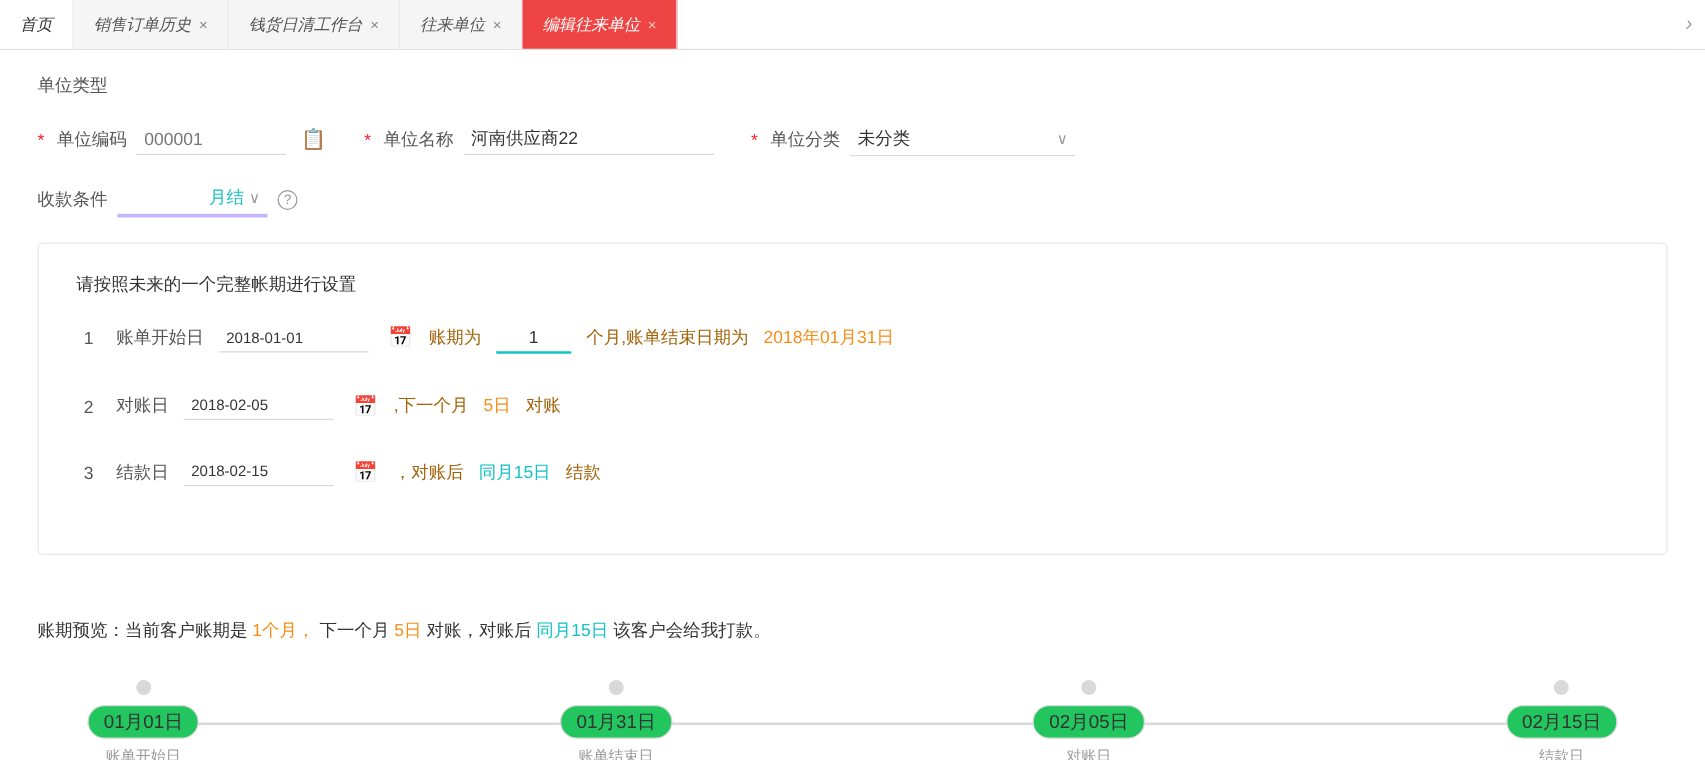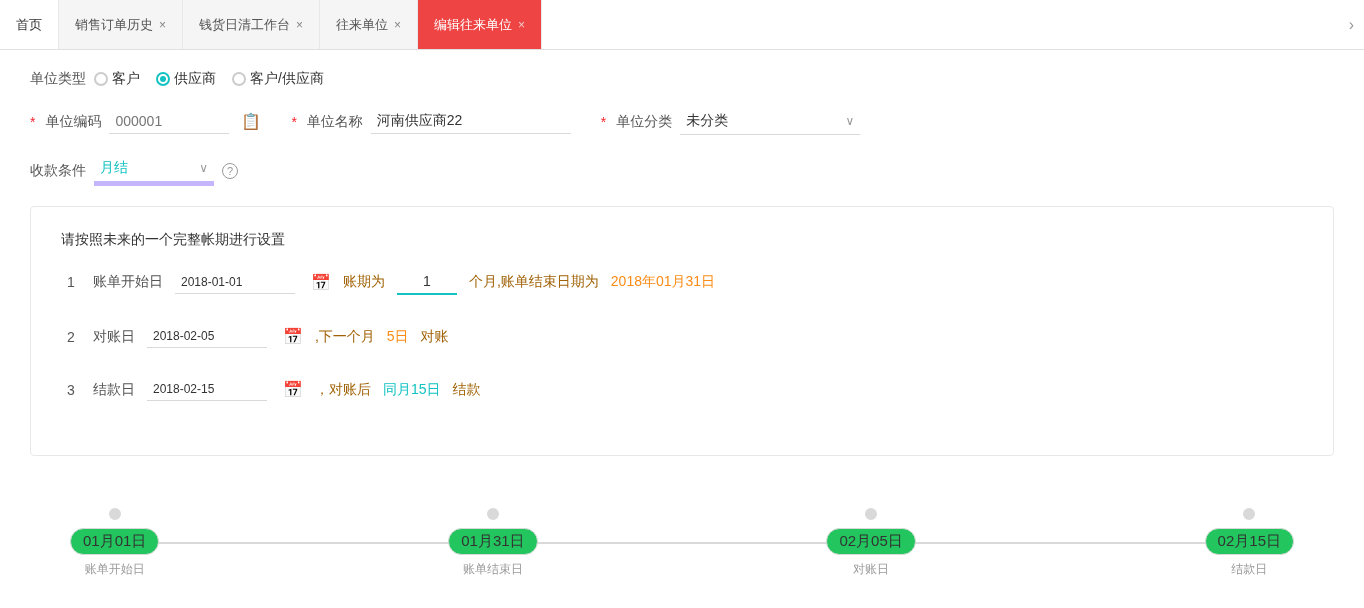--- a/index.html
+++ b/index.html
@@ -4,22 +4,23 @@
   <style>
     * { box-sizing: border-box; margin: 0; padding: 0; }
     body { font-family: 'Microsoft YaHei', Arial, sans-serif; font-size: 14px; color: #333; background: #f5f5f5; }
 
     
     .tab-bar {
       display: flex;
       align-items: stretch;
       background: #fff;
       border-bottom: 1px solid #e0e0e0;
-      height: 50px;
+      height: 40px;
       padding-left: 0;
+      font-style: italic;
     }
     .tab-item {
       display: flex;
       align-items: center;
       padding: 0 16px;
       cursor: pointer;
       font-size: 13px;
       color: #555;
       border-right: 1px solid #e8e8e8;
       white-space: nowrap;
@@ -118,25 +119,26 @@
     .input-unit-code {
       width: 120px;
       color: #999;
     }
     .input-unit-name {
       width: 200px;
     }
     .select-wrapper {
       display: flex;
       align-items: center;
-      border-bottom: 5px solid #c4b5fd;
+      border-bottom: 3px solid #c4b5fd;
       padding: 4px 6px;
       min-width: 120px;
       cursor: pointer;
       gap: 4px;
+      text-align: right;
     }
     .select-value {
       color: #13c2c2;
       flex: 1;
     }
     .select-arrow {
       color: #999;
       font-size: 12px;
     }
     .classification-wrapper {
@@ -301,34 +303,20 @@
     <span class="tab-close">×</span>
   </div>
   <div class="tab-arrow">›</div>
 </div>
 
 <div class="main-content">
 
   <div class="form-row">
     <div class="form-group">
       <span class="form-label">单位类型</span>
-      <div class="radio-group">
-        <label class="radio-item">
-          <span class="radio-circle"></span>
-          <span>客户</span>
-        </label>
-        <label class="radio-item">
-          <span class="radio-circle checked"></span>
-          <span>供应商</span>
-        </label>
-        <label class="radio-item">
-          <span class="radio-circle"></span>
-          <span>客户/供应商</span>
-        </label>
-      </div>
     </div>
   </div>
 
   <div class="form-row">
     <div class="form-group">
       <span class="required-star">*</span>
       <span class="form-label">单位编码</span>
       <input class="form-input input-unit-code" type="text" placeholder="000001" style="">
       <span class="calendar-icon">📋</span>
     </div>
@@ -388,20 +376,29 @@
       <input class="date-input" type="text" value="2018-02-15" style="">
       <span class="calendar-icon">📅</span>
       <span class="text-normal">，对账后</span>
       <span class="text-teal">同月15日</span>
       <span class="text-normal">结款</span>
     </div>
 
   </div>
 
   <div class="preview-section">
+    <div class="preview-text">
+      <span>账期预览：当前客户账期是</span>
+      <span class="text-orange">1个月，</span>
+      <span>下一个月</span>
+      <span class="text-orange">5日</span>
+      <span>对账，对账后</span>
+      <span class="text-teal">同月15日</span>
+      <span>该客户会给我打款。</span>
+    </div>
 
     <div style="position: relative; padding: 0 40px;">
       <div class="timeline-line"></div>
       <div class="timeline-points">
 
         <div class="timeline-point">
           <div class="point-dot"></div>
           <div class="point-label-box">01月01日</div>
           <div class="point-desc">账单开始日</div>
         </div>

